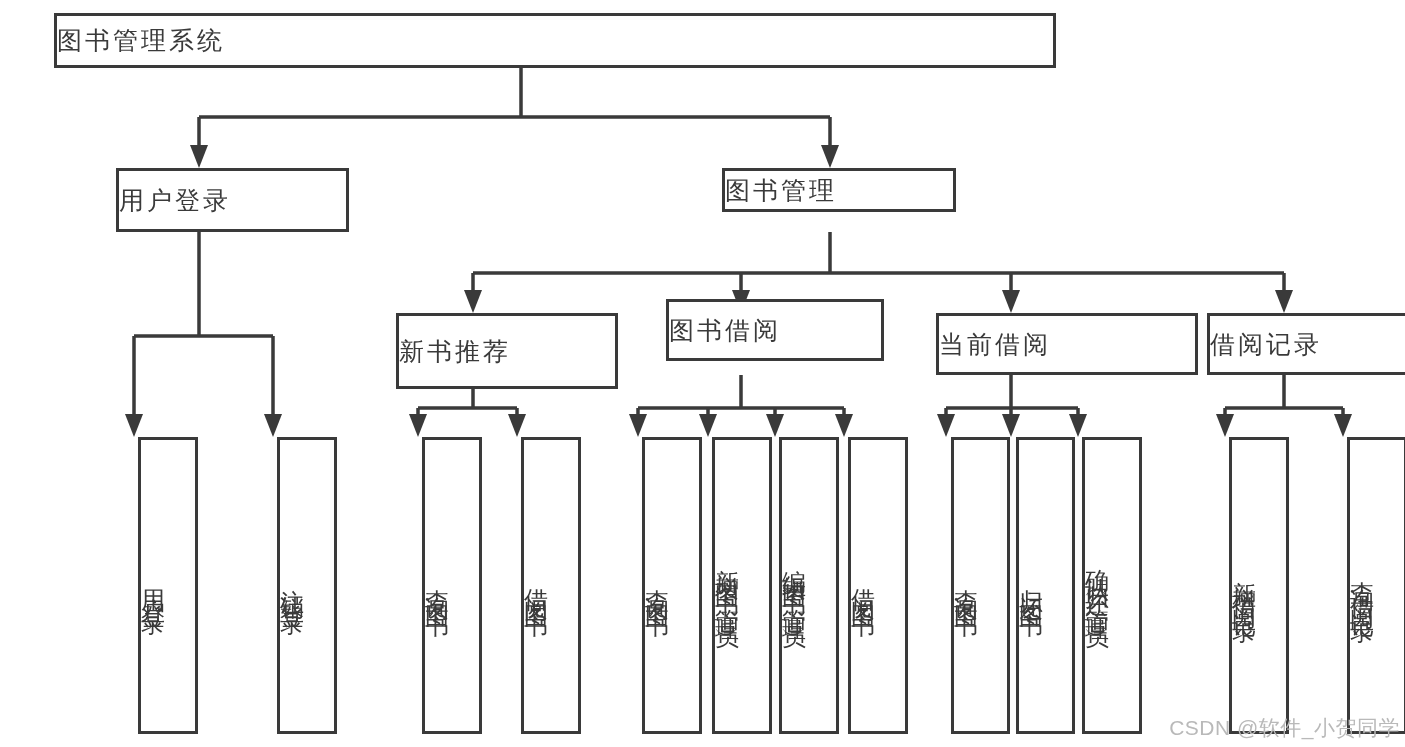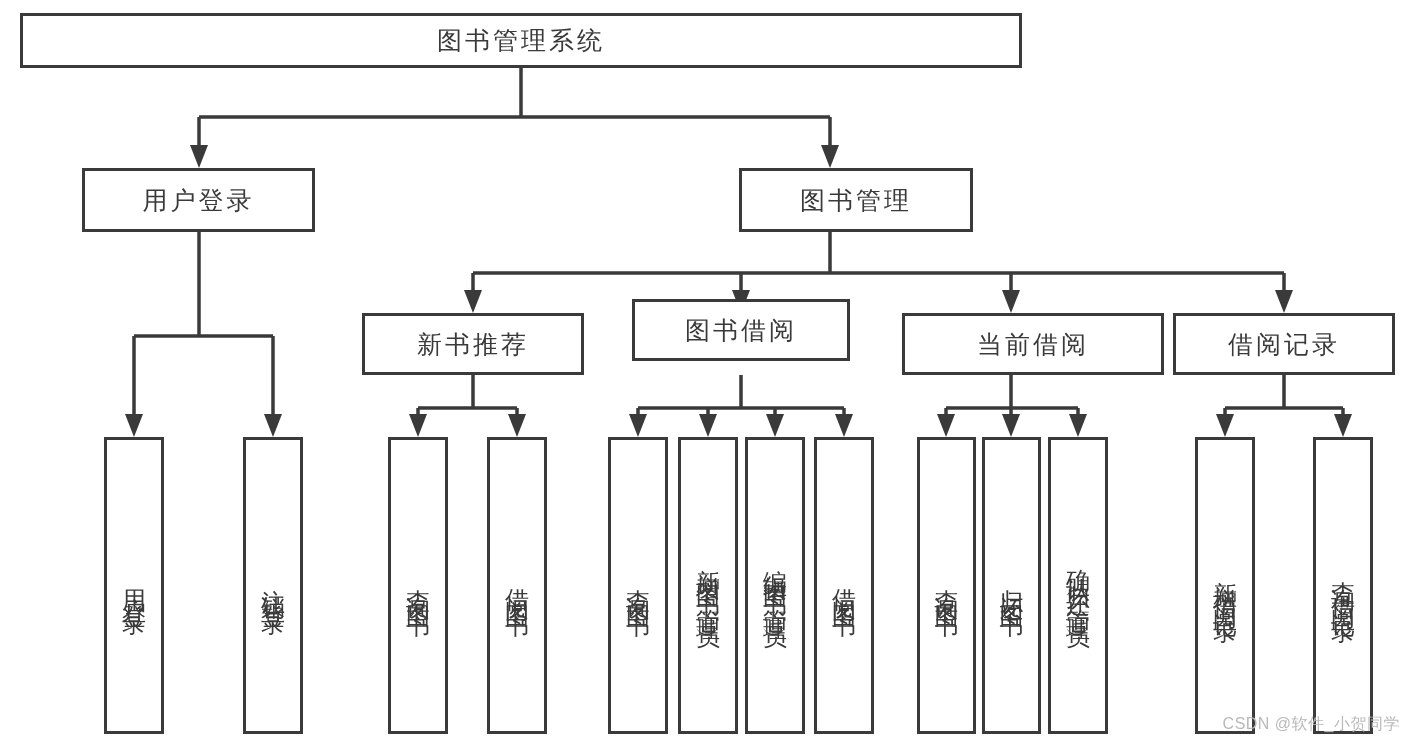--- a/index.html
+++ b/index.html
@@ -15,39 +15,40 @@
     width:1405px;height:747px;
     background:var(--bg);
     overflow:hidden;
   }
   .wires{position:absolute;left:0;top:0;width:1405px;height:747px;}
   .box{
     position:absolute;
     box-sizing:border-box;
     border:3px solid var(--line);
     background:var(--bg);
-    display:flex;align-items:center;justify-content:center;
+    display:flex;align-items:center;justify-content:flex-start;
     color:var(--text);
+    margin-left:34px;
   }
   .hbox span{
     font-size:25px;
     letter-spacing:3px;
     white-space:nowrap;
     line-height:1;
   }
   .vbox span{
     writing-mode:vertical-rl;
     font-size:24px;
     letter-spacing:8px;
     line-height:1;
   }
   .watermark{
     position:absolute;
     right:5px;top:714px;
-    font-size:16px;
+    font-size:21px;
     letter-spacing:0.5px;
     color:var(--wm);
     white-space:nowrap;
     z-index:5;
   }
 </style>
 </head>
 <body>
 
 <div class="canvas">
@@ -92,25 +93,25 @@
     </g>
   </svg>
 
   <div class="box hbox" style="left:20px;top:13px;width:1002px;height:55px">
     <span>图书管理系统</span>
   </div>
 
   <div class="box hbox" style="left:82px;top:168px;width:233px;height:64px">
     <span>用户登录</span>
   </div>
-  <div class="box hbox" style="left:739px;top:168px;width:234px;height:64px">
+  <div class="box hbox" style="left:688px;top:168px;width:234px;height:44px">
     <span>图书管理</span>
   </div>
 
-  <div class="box hbox" style="left:362px;top:313px;width:222px;height:62px">
+  <div class="box hbox" style="left:362px;top:313px;width:222px;height:76px">
     <span>新书推荐</span>
   </div>
   <div class="box hbox" style="left:632px;top:299px;width:218px;height:62px">
     <span>图书借阅</span>
   </div>
   <div class="box hbox" style="left:902px;top:313px;width:262px;height:62px">
     <span>当前借阅</span>
   </div>
   <div class="box hbox" style="left:1173px;top:313px;width:222px;height:62px">
     <span>借阅记录</span>

